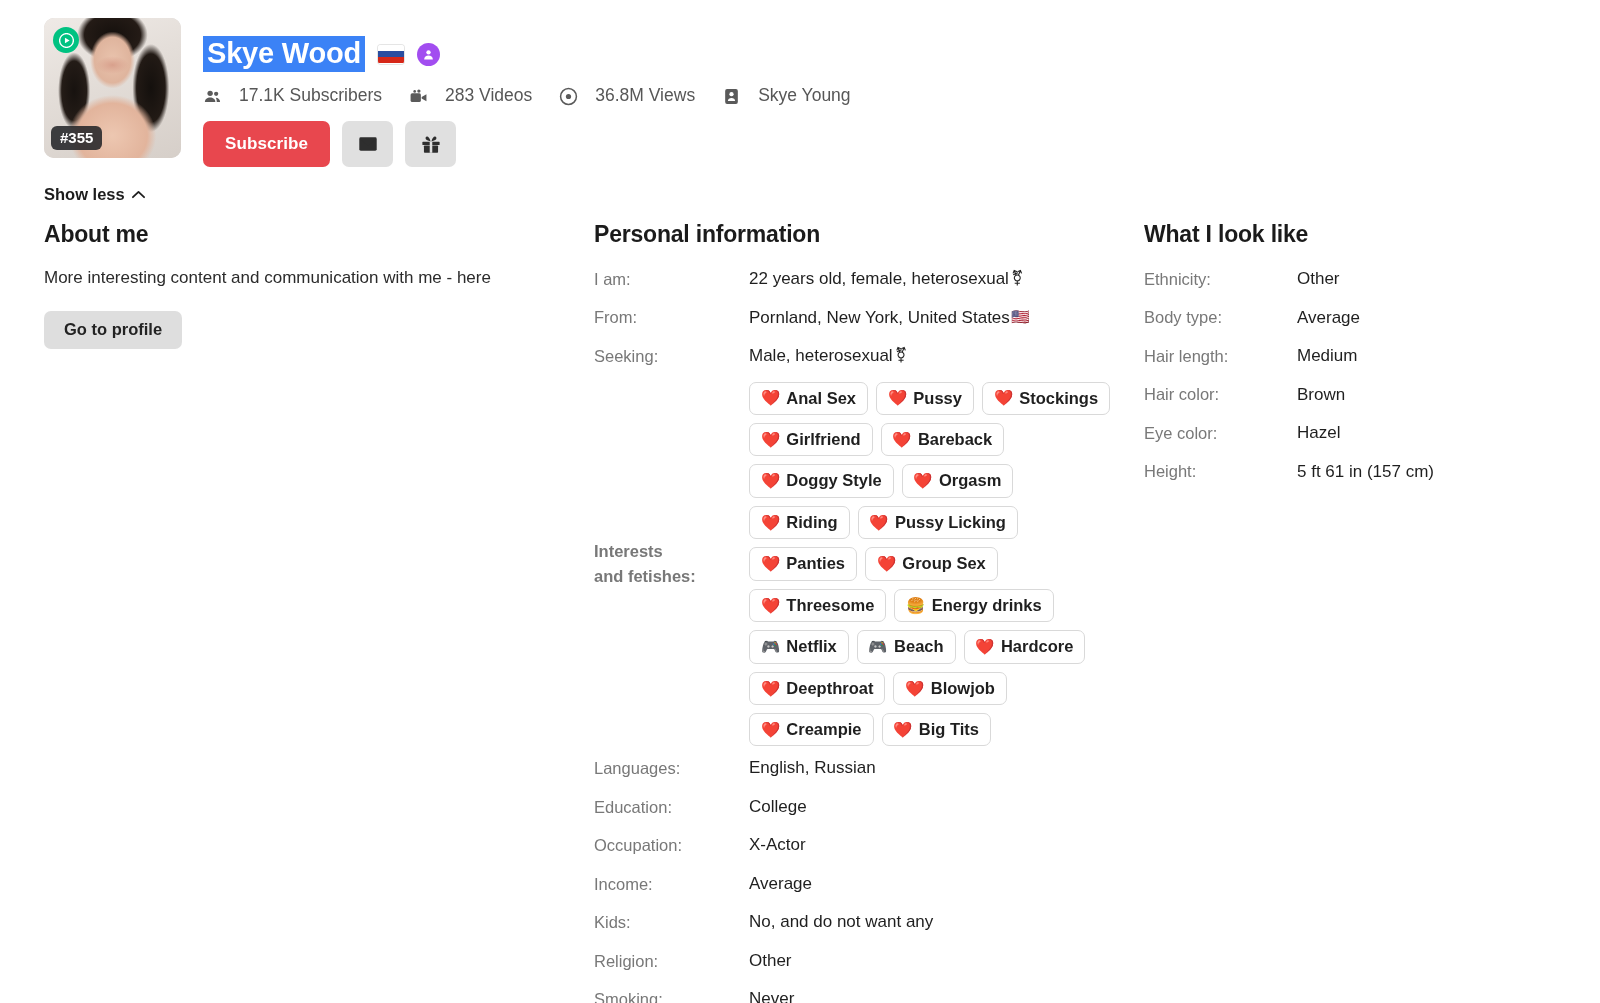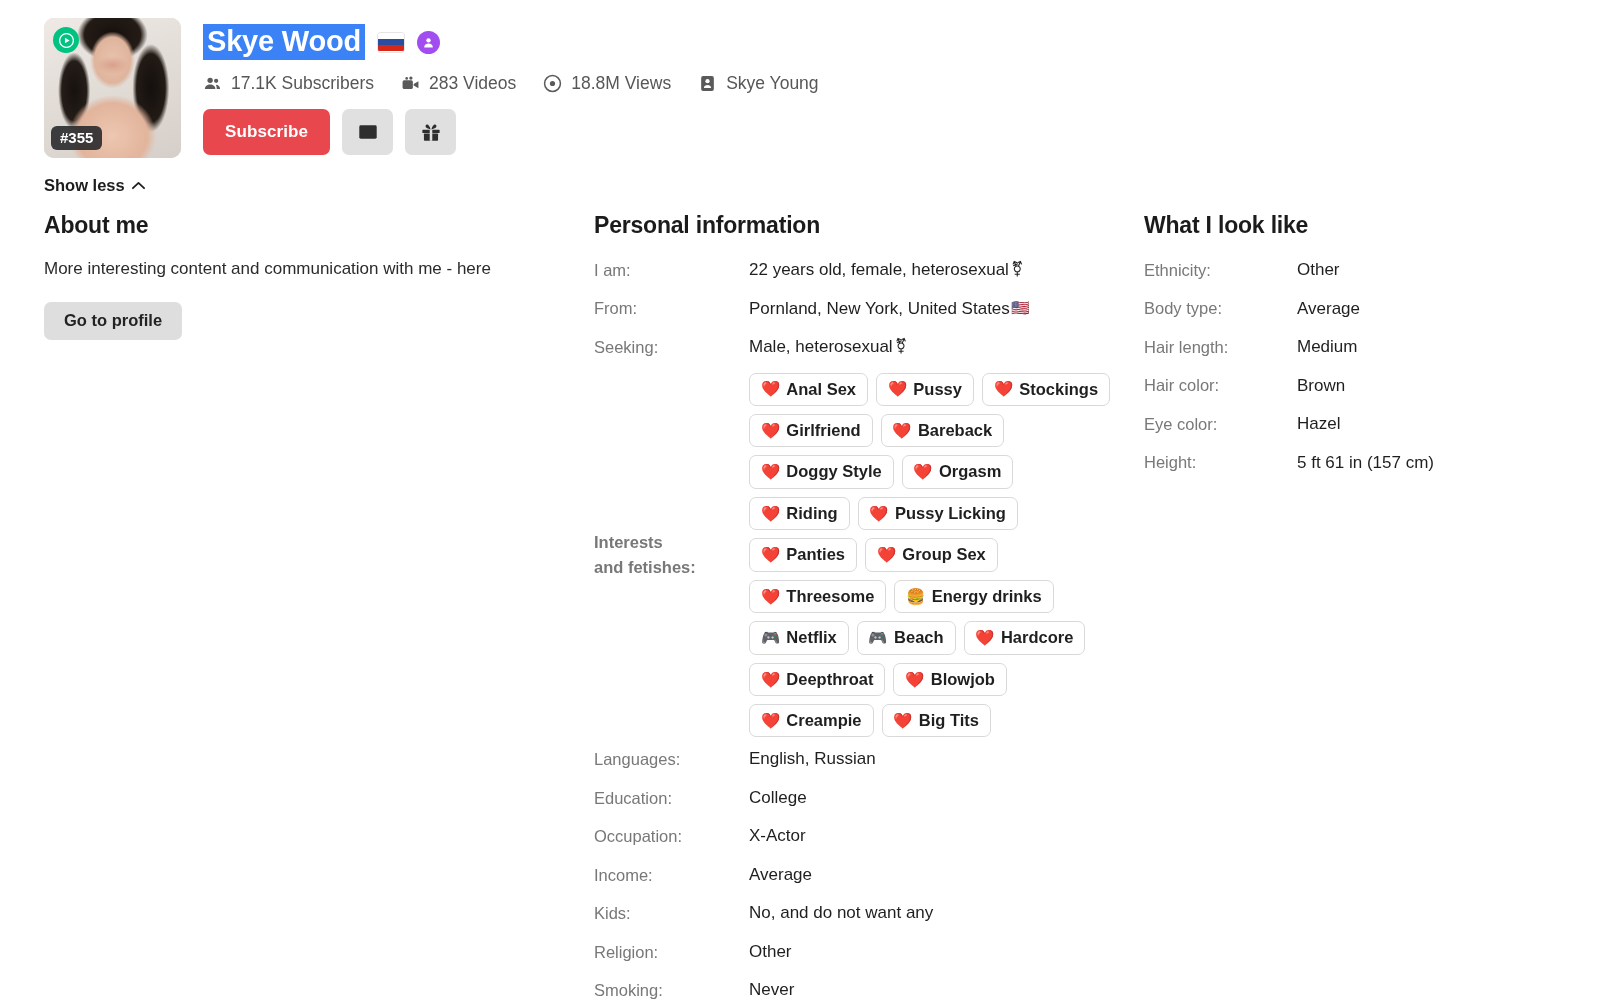--- a/index.html
+++ b/index.html
@@ -49,21 +49,21 @@
   .rank-badge {
     position: absolute; left: 7px; bottom: 8px;
     background: rgba(36,38,41,0.88);
     color: #ffffff;
     font-size: 15px; font-weight: 700;
     padding: 4px 9px; border-radius: 6px;
     line-height: 1.1;
   }
 
   .head-right { padding-top: 6px; }
-  .name-row { display: flex; align-items: center; gap: 13px; height: 36px; }
+  .name-row { display: flex; align-items: center; gap: 13px; height: 36px; margin-top: 12px; }
   .profile-name {
     font-size: 29px; font-weight: 700; line-height: 1.1;
     color: #ffffff; background: #3b82f6;
     padding: 2px 4px 3px 4px;
     letter-spacing: -0.2px;
   }
   .flag-ru {
     width: 26px; height: 19px; border-radius: 3px; overflow: hidden;
     box-shadow: 0 0 0 1px rgba(0,0,0,0.10);
     display: flex; flex-direction: column;
@@ -75,21 +75,21 @@
   .verified-badge {
     width: 23px; height: 23px; border-radius: 50%;
     background: #a24df0;
     display: flex; align-items: center; justify-content: center;
   }
 
   .stats-row {
     display: flex; align-items: center; gap: 27px;
     margin-top: 13px; color: #575757; font-size: 17.5px;
   }
-  .stat { display: flex; align-items: center; gap: 9px; white-space: nowrap; }
+  .stat { display: flex; align-items: flex-end; gap: 17px; white-space: nowrap; }
   .stat svg { display: block; fill: #5a5a5a; flex: 0 0 auto; }
 
   .action-row { display: flex; align-items: center; gap: 12px; margin-top: 15px; }
   .btn-subscribe {
     background: #e8474e; color: #ffffff;
     font-size: 17px; font-weight: 700;
     border: none; border-radius: 7px;
     padding: 0 22px; height: 46px;
     cursor: pointer; letter-spacing: 0.1px;
   }
@@ -206,21 +206,21 @@
               <circle cx="12.5" cy="5.2" r="2.1"></circle>
               <circle cx="7.2" cy="5.6" r="1.7"></circle>
             </svg>
           <span>283 Videos</span>
         </span>
         <span class="stat">
           <svg width="19" height="19" viewBox="0 0 24 24">
               <circle cx="12" cy="12" r="10" fill="none" stroke="#5a5a5a" stroke-width="1.9"></circle>
               <circle cx="12" cy="12" r="3.3"></circle>
             </svg>
-          <span>18.8M Views</span>
+          <span>36.8M Views</span>
         </span>
         <span class="stat">
           <svg width="19" height="19" viewBox="0 0 24 24">
               <rect x="4" y="2.5" width="16" height="19" rx="2.4"></rect>
               <circle cx="12" cy="9" r="2.7" fill="#ffffff"></circle>
               <path d="M7.4 17.6c0-2.4 2.1-3.7 4.6-3.7s4.6 1.3 4.6 3.7z" fill="#ffffff"></path>
             </svg>
           <span>Skye Young</span>
         </span>
       </div>

